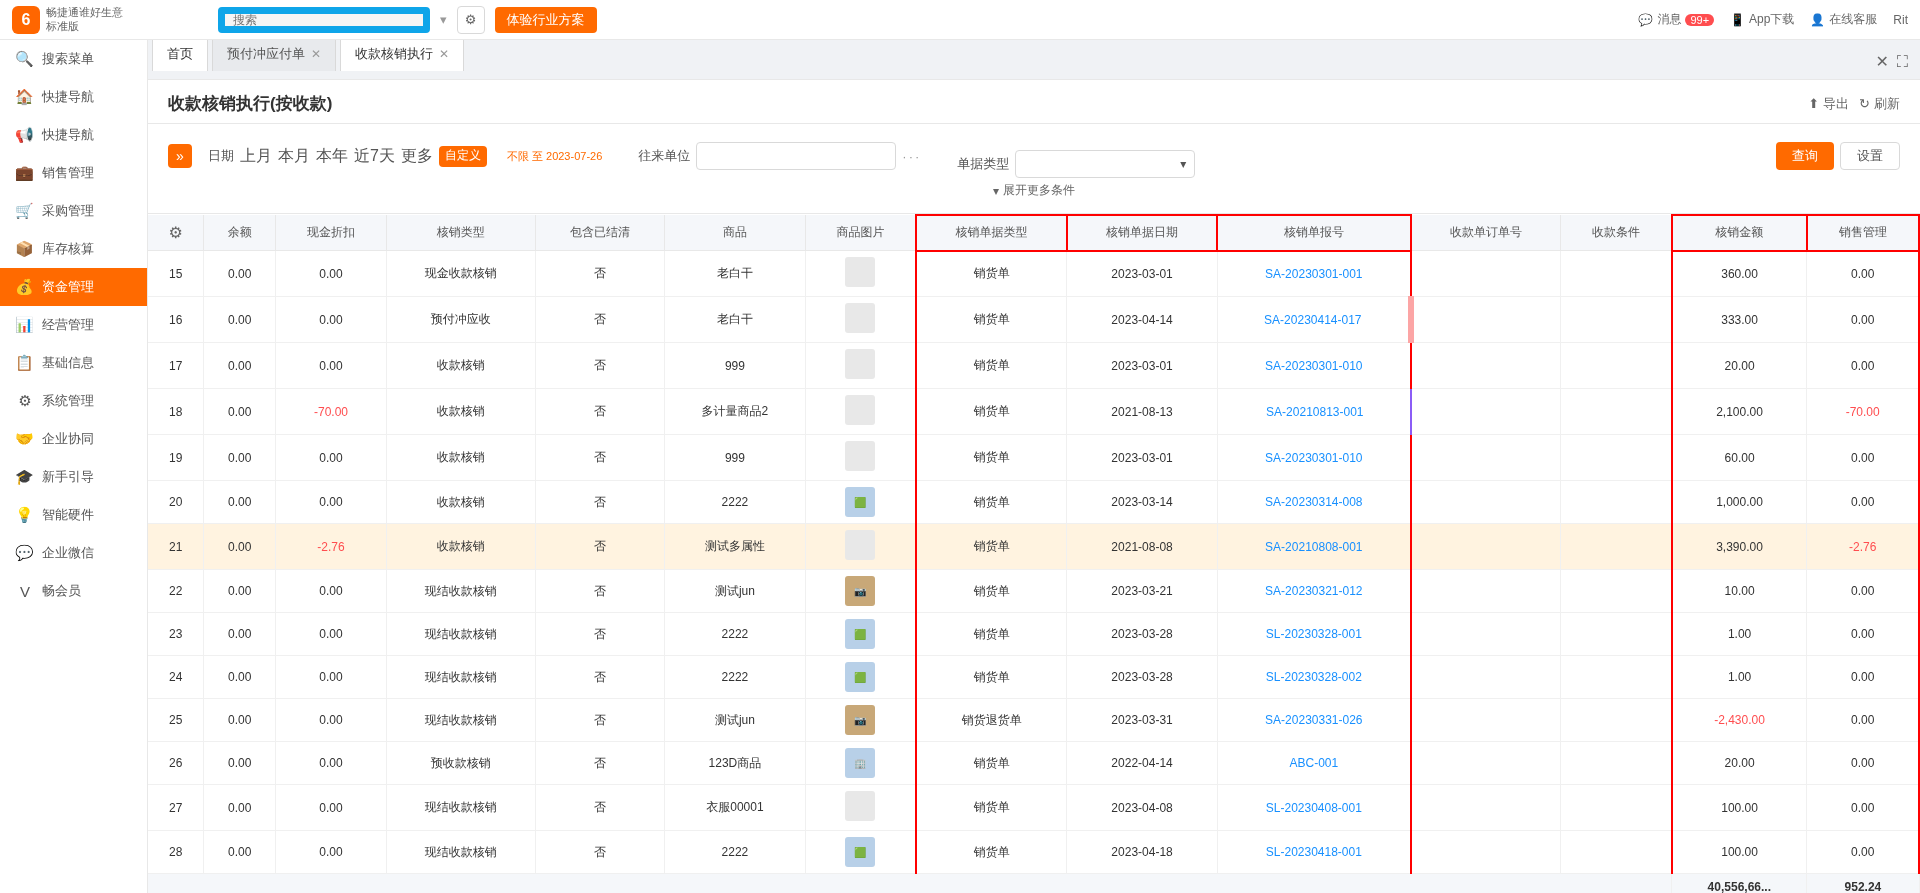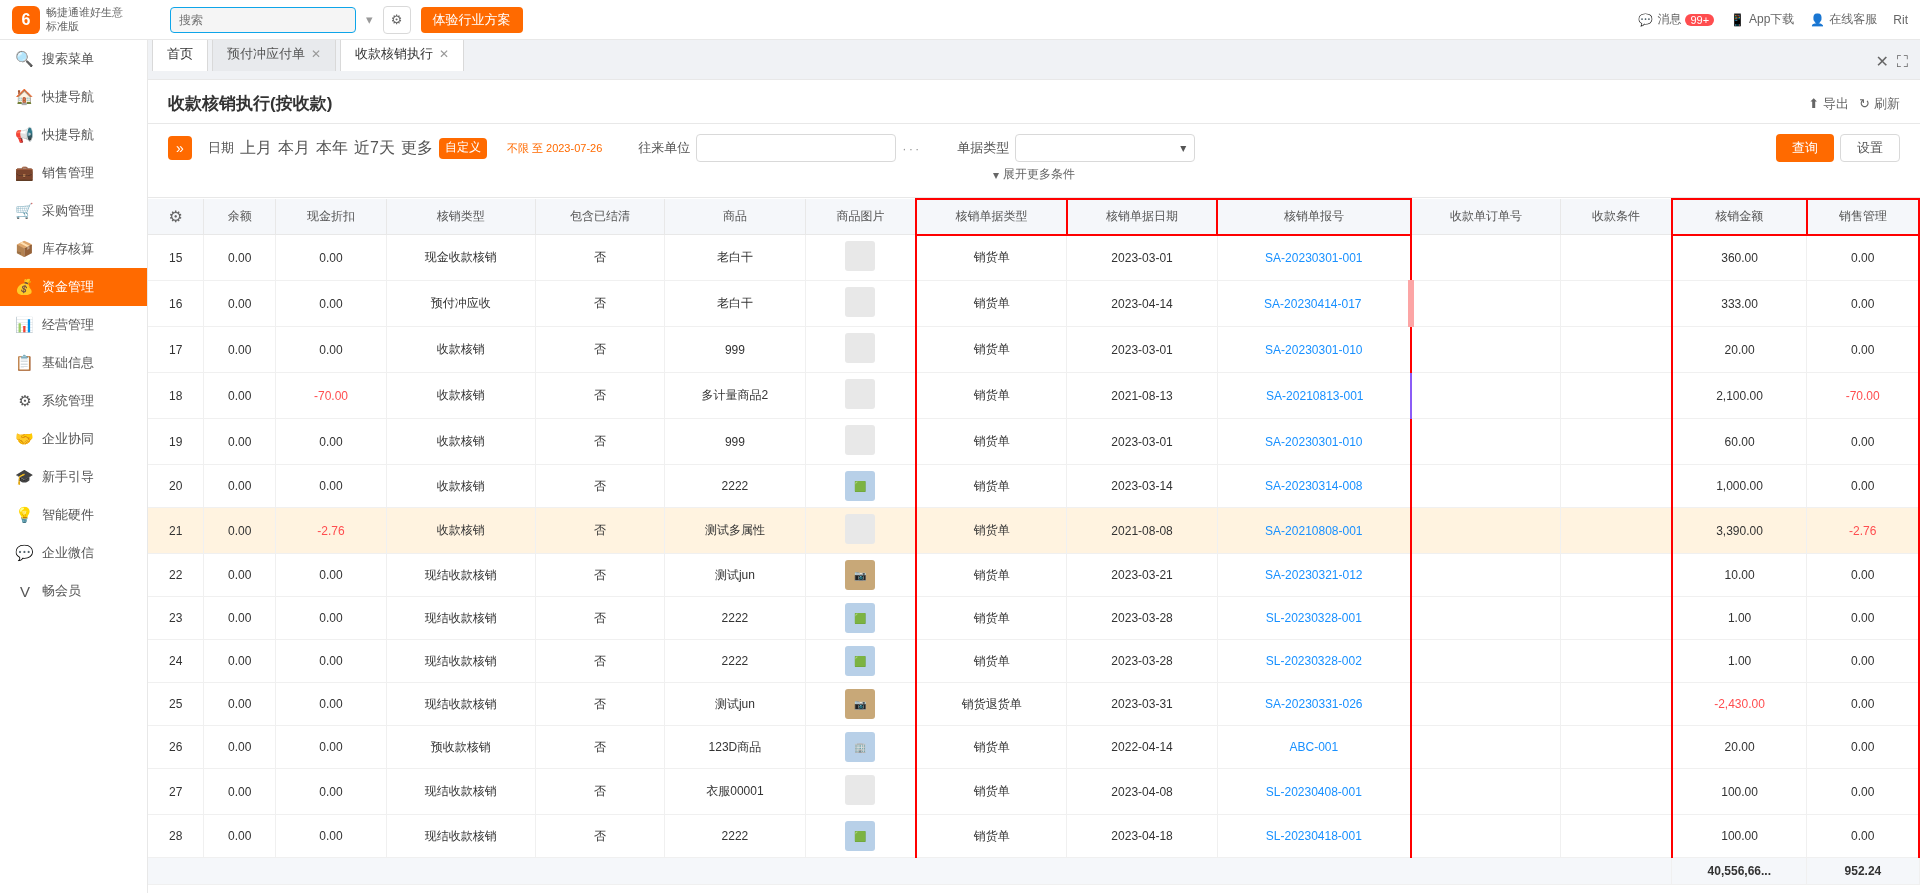--- a/index.html
+++ b/index.html
@@ -3,21 +3,21 @@
   <meta charset="utf-8">
   <style>
     * { box-sizing: border-box; margin: 0; padding: 0; }
     body { font-family: 'Microsoft YaHei', Arial, sans-serif; font-size: 13px; background: #f5f5f5; color: #333; overflow: hidden; }
 
     
     .top-bar { height: 40px; background: #fff; border-bottom: 1px solid #e8e8e8; display: flex; align-items: center; padding: 0 12px; gap: 10px; }
     .logo-area { display: flex; align-items: center; gap: 6px; width: 148px; }
     .logo-icon { width: 28px; height: 28px; background: #f60; border-radius: 6px; display: flex; align-items: center; justify-content: center; color: white; font-size: 16px; font-weight: bold; }
     .logo-text { font-size: 11px; color: #666; line-height: 1.2; }
-    .search-box { width: 186px; height: 26px; border: 1px solid #0ea5e9; border-radius: 4px; padding: 0 8px; background: #f5f5f5; color: #999; font-size: 12px; }
+    .search-box { width: 212px; height: 26px; border: 7px solid #0ea5e9; border-radius: 4px; padding: 0 8px; background: #f5f5f5; color: #999; font-size: 12px; margin-left: 48px; }
     .top-chevron { color: #999; cursor: pointer; }
     .gear-btn { width: 28px; height: 28px; border: 1px solid #d9d9d9; border-radius: 4px; display: flex; align-items: center; justify-content: center; cursor: pointer; color: #666; }
     .orange-btn { background: #ff6a00; color: white; border: none; border-radius: 4px; padding: 4px 12px; cursor: pointer; font-size: 13px; }
     .top-bar-right { display: flex; align-items: center; gap: 16px; margin-left: auto; }
     .top-right-item { display: flex; align-items: center; gap: 4px; color: #666; font-size: 12px; cursor: pointer; }
     .badge { background: #ff4d4f; color: white; border-radius: 10px; padding: 0 5px; font-size: 11px; }
 
     
     .main-layout { display: flex; height: calc(893px - 40px); }
 
@@ -234,21 +234,21 @@
           </div>
         </div>
         <div style="display:flex;flex-direction:column;justify-content:center;margin-left:4px;">
           <div class="filter-date-range">不限 至 2023-07-26</div>
         </div>
         <div class="filter-group" style="margin-left:20px;">
           <span class="filter-label">往来单位</span>
           <input class="filter-input" style="width: 200px;">
           <span class="filter-dots">···</span>
         </div>
-        <div class="filter-group" style="margin-left:20px;">
+        <div class="filter-group" style="margin-left:20px;margin-top:16px;">
           <span class="filter-label">单据类型</span>
           <div class="filter-select" style="width:180px;">
             <span></span>
             <span>▾</span>
           </div>
         </div>
         <div style="margin-left:auto;display:flex;gap:6px;">
           <button class="query-btn">查询</button>
           <button class="setting-btn">设置</button>
         </div>

